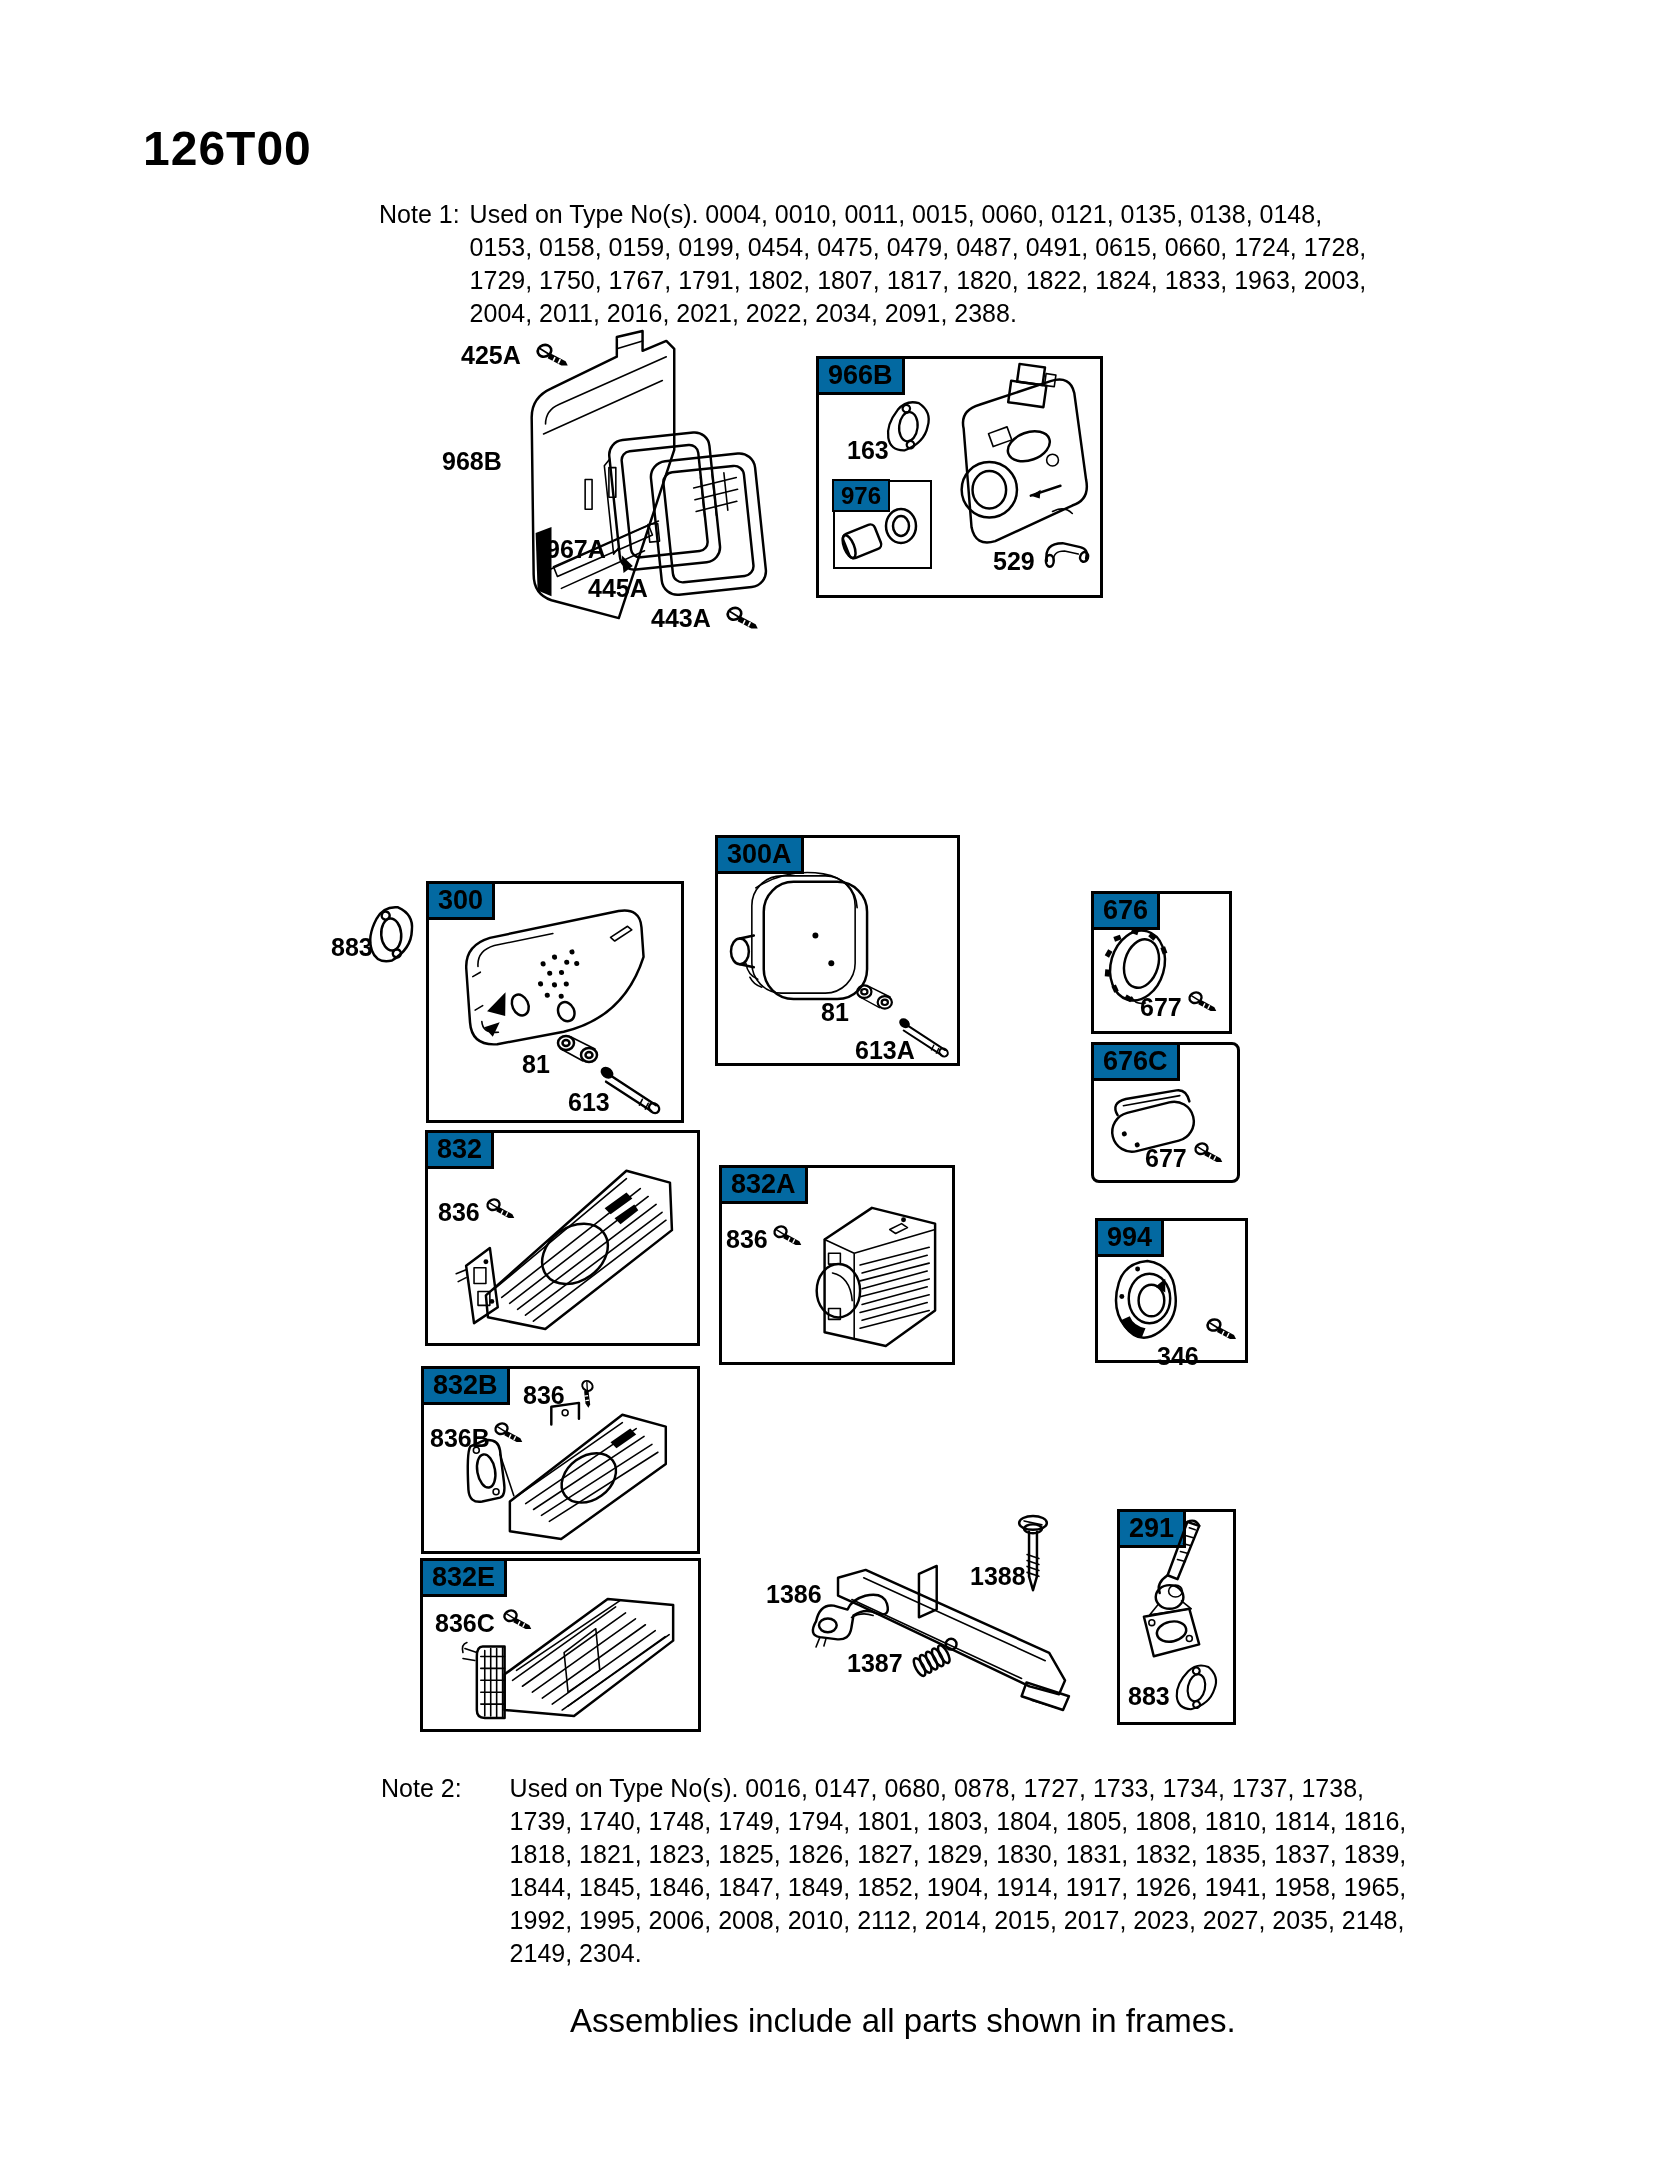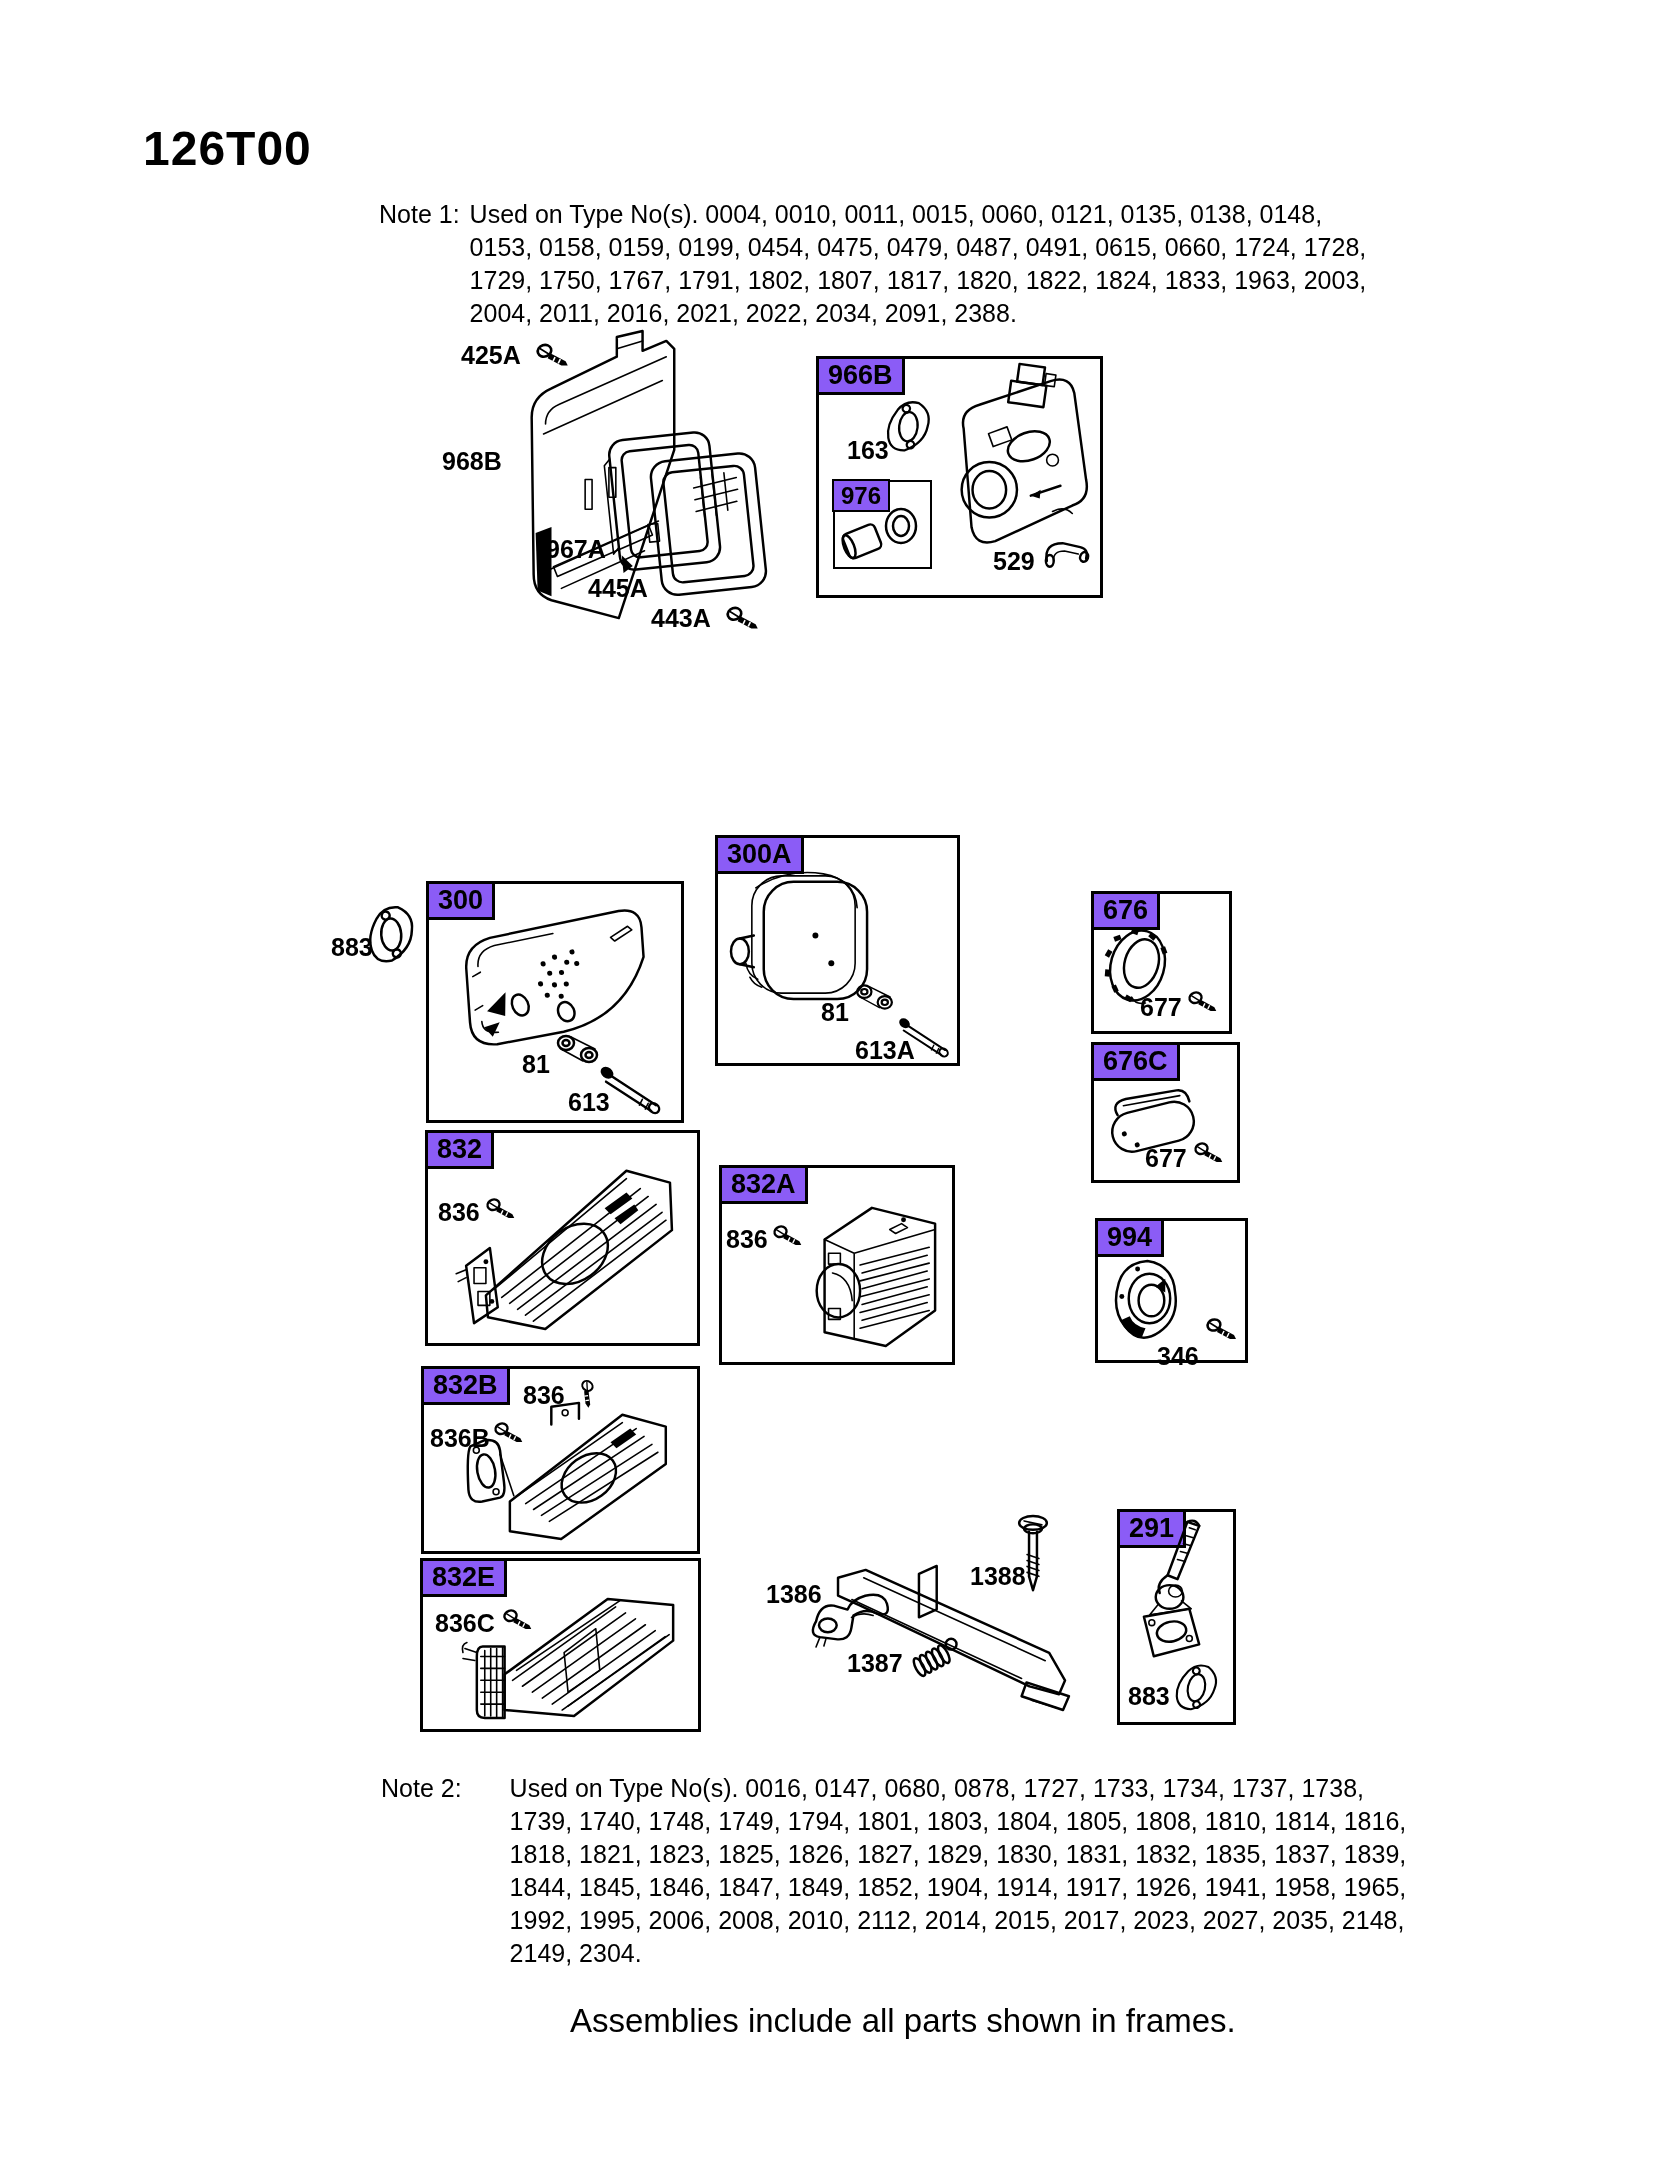--- a/index.html
+++ b/index.html
@@ -4,21 +4,21 @@
 <style>
   html,body{margin:0;padding:0;background:#fff;}
   body{width:1679px;height:2178px;position:relative;font-family:"Liberation Sans",sans-serif;color:#000;overflow:hidden;}
   .abs{position:absolute;}
   .model{font-size:48px;font-weight:bold;letter-spacing:1px;}
   .note{position:absolute;display:flex;font-size:25px;line-height:33px;}
   .note .nlab{white-space:nowrap;margin-right:10px;}
   .note .nlines div{white-space:nowrap;}
   .lbl{position:absolute;font-weight:bold;font-size:25px;white-space:nowrap;}
   .frame{position:absolute;border:3px solid #000;background:transparent;}
-  .ftitle{position:absolute;left:-3px;top:-3px;border:3px solid #000;background:#8b5cf6;padding:0 9px;font-weight:bold;font-size:27px;line-height:33px;white-space:nowrap;}
+  .ftitle{position:absolute;left:-3px;top:-3px;border:3px solid #000;background:#0369a1;padding:0 9px;font-weight:bold;font-size:27px;line-height:33px;white-space:nowrap;}
   .ftitle.small{font-size:24px;line-height:29px;padding:0 7px;}
   .footer{position:absolute;font-size:33px;}
   svg{overflow:visible;}
   .ln{stroke:#000;fill:none;stroke-width:2.5;stroke-linejoin:round;stroke-linecap:round;}
   .lnthin{stroke:#000;fill:none;stroke-width:1.6;stroke-linejoin:round;stroke-linecap:round;}
   .fill{fill:#000;stroke:none;}
 </style>
 </head>
 <body>
 
@@ -239,21 +239,21 @@
       <rect x="24" y="72" width="7" height="5" transform="rotate(-150 27 74)"></rect>
     </g>
     <path d="M30,72 Q34,80 44,78" class="lnthin"></path>
   </svg>
   <div class="lbl" style="left:46px;top:99px;">677</div>
   <svg class="abs" style="left:93px;top:95px;" width="34" height="25" viewBox="0 0 36 26">
       <use href="#sym-screw"></use>
     </svg>
 </div>
 
-<div class="frame" style="left:1091px;top:1042px;width:143px;height:135px;">
+<div class="frame" style="left:1091px;top:1042px;width:143px;height:135px;border-radius:8px;">
   <div class="ftitle">676C</div>
   <svg class="abs" style="left:10px;top:40px;" width="99" height="71" viewBox="0 0 100 72">
     <g transform="rotate(-14 50 36)">
       <rect x="6" y="22" width="84" height="40" rx="20" class="ln"></rect>
       <path d="M16,22 Q12,8 28,8 L80,12 Q90,13 90,26" class="ln"></path>
       <path d="M24,14 L82,18" class="lnthin"></path>
       <circle cx="18" cy="42" r="2.5" class="fill"></circle>
       <circle cx="28" cy="56" r="2.5" class="fill"></circle>
     </g>
   </svg>

